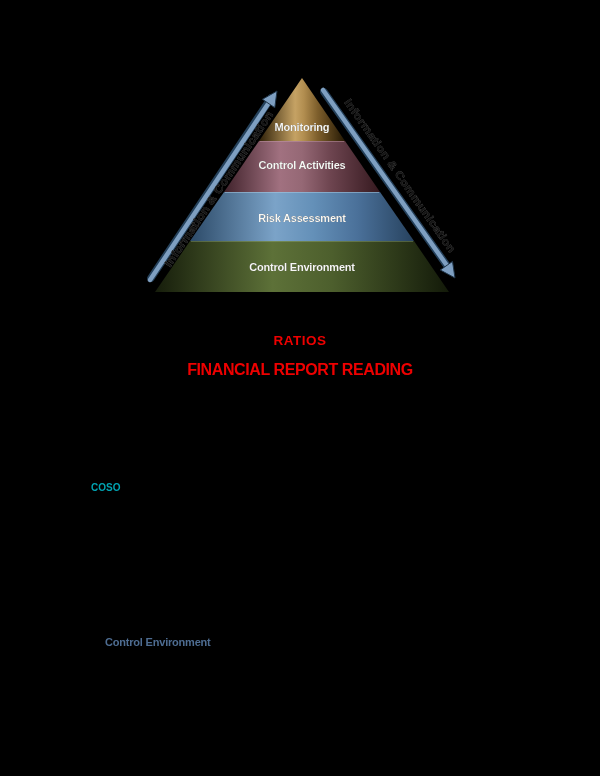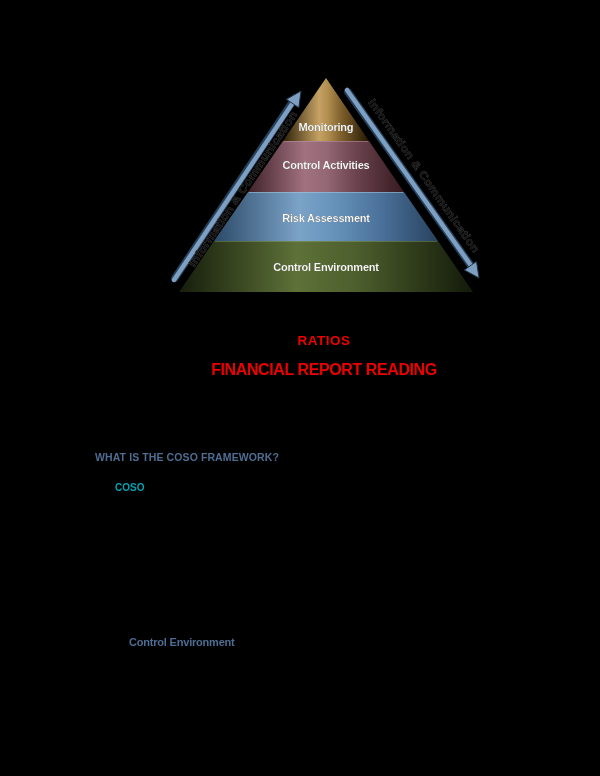--- a/index.html
+++ b/index.html
@@ -1,18 +1,18 @@
 <!DOCTYPE html>
 <html><head>
 <meta charset="utf-8">
 <style>
   html,body{margin:0;padding:0;background:#000;}
   .page{
     position:relative;width:489px;height:776px;background:#000000;
-    font-family:"Liberation Sans",sans-serif;overflow:hidden;margin-left:24px;
+    font-family:"Liberation Sans",sans-serif;overflow:hidden;
   }
   .figure-wrap{position:absolute;left:130px;top:65px;width:345px;height:235px;}
   .pyr-label{
     font-family:"Liberation Sans",sans-serif;font-weight:bold;font-size:11px;
     fill:#f8f8f5;letter-spacing:-0.2px;
     filter:drop-shadow(0.6px 0.9px 0.5px rgba(0,0,0,0.75));
   }
   .arrow-text{
     font-family:"Liberation Sans",sans-serif;font-weight:bold;font-size:11px;
     fill:#161616;stroke:#7a7a7a;stroke-width:0.28;paint-order:stroke;
@@ -101,19 +101,18 @@
       </g>
 
       <text class="arrow-text" x="92" y="126" text-anchor="middle" transform="rotate(-56 92 126)" textLength="185" lengthAdjust="spacingAndGlyphs">Information &amp; Communication</text>
       <text class="arrow-text" x="267" y="113" text-anchor="middle" transform="rotate(55 267 113)" textLength="185" lengthAdjust="spacingAndGlyphs">Information &amp; Communication</text>
     </svg>
   </div>
 
   <div class="title-red title-ratios">RATIOS</div>
   <div class="title-red title-financial">FINANCIAL REPORT READING</div>
 
-  <div class="q-heading">WHAT IS THE COSO FRAMEWORK?</div>
 
   <div class="coso-term">COSO</div>
 
   <div class="sub-heading">Control Environment</div>
 
 </div>
 
 </body></html>

